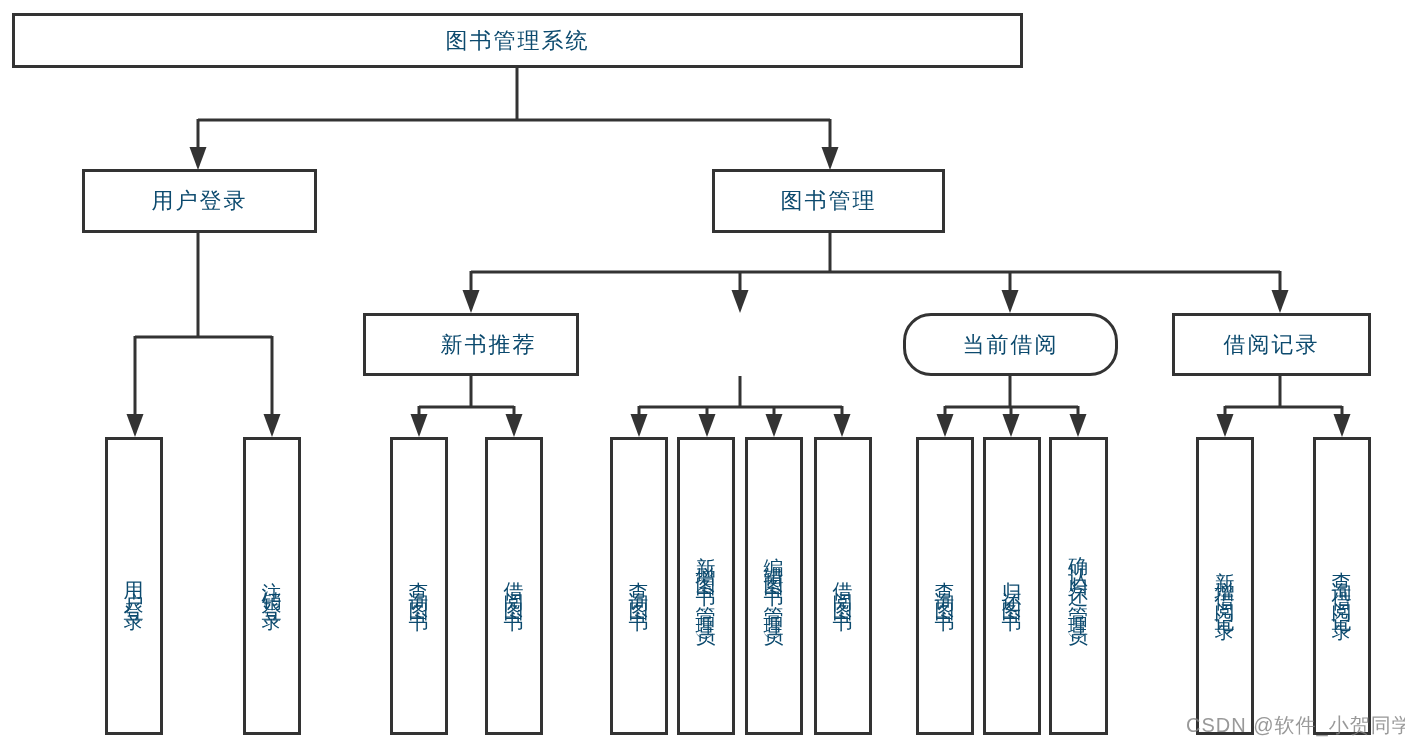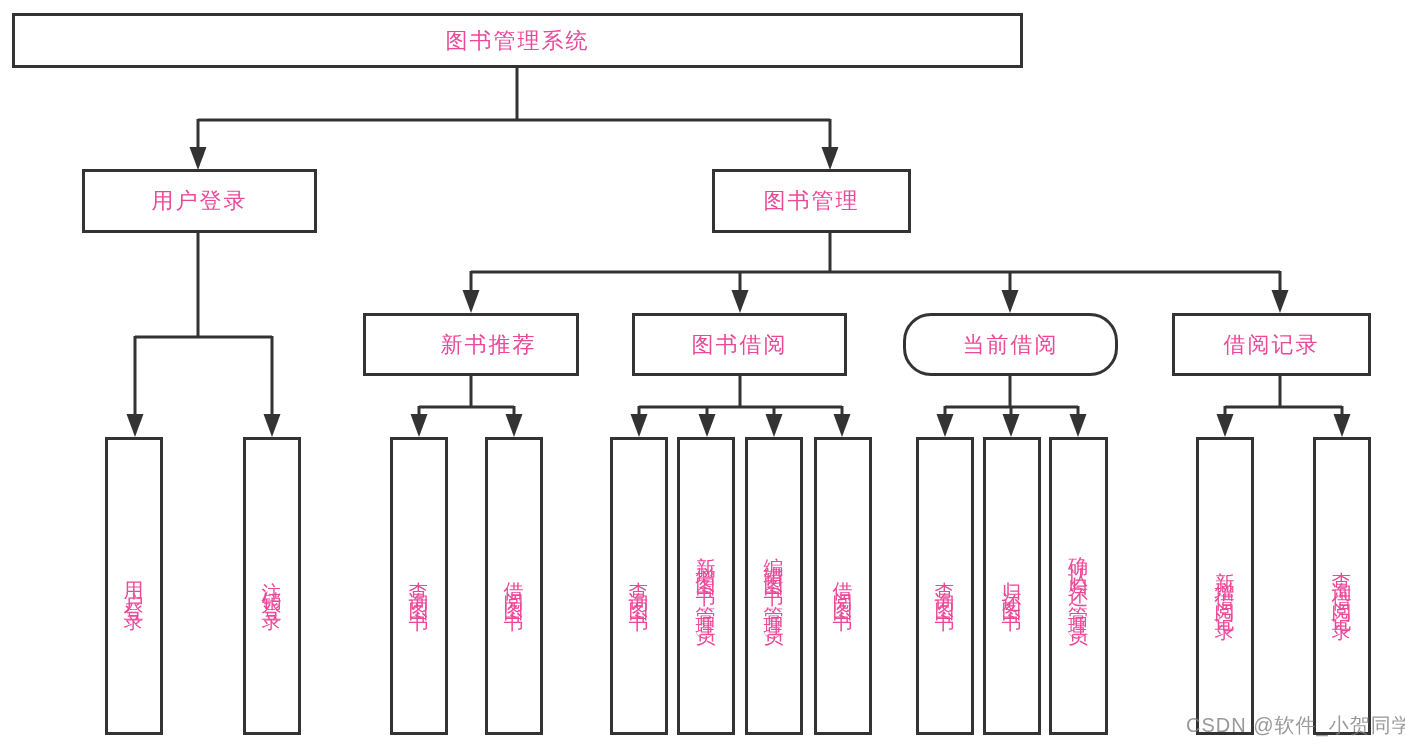--- a/index.html
+++ b/index.html
@@ -5,21 +5,21 @@
 <style>
   html,body{margin:0;padding:0;background:#ffffff;}
   .canvas{
     position:relative;width:1405px;height:747px;background:#ffffff;
     font-family:"Liberation Sans","DejaVu Sans",sans-serif;overflow:hidden;
   }
   .connectors{position:absolute;left:0;top:0;width:1405px;height:747px;}
   .box{
     position:absolute;box-sizing:border-box;background:#ffffff;
     border:3px solid #333333;display:flex;align-items:center;justify-content:center;
-    color:#ec4899;
+    color:#0c4a6e;
   }
   .h .lbl{font-size:22px;letter-spacing:2px;white-space:nowrap;}
   .v .lbl{
     writing-mode:vertical-rl;text-orientation:mixed;
     font-size:20px;letter-spacing:10px;line-height:1;white-space:nowrap;
   }
   .watermark{
     position:absolute;left:1186px;top:712px;font-size:20px;
     color:rgba(128,128,128,0.80);white-space:nowrap;letter-spacing:1px;
   }
@@ -98,29 +98,26 @@
     </g>
   </svg>
 
   <div class="box h" style="left:12px;top:13px;width:1011px;height:55px;">
     <span class="lbl">图书管理系统</span>
   </div>
 
   <div class="box h" style="left:82px;top:169px;width:235px;height:64px;">
     <span class="lbl">用户登录</span>
   </div>
-  <div class="box h" style="left:712px;top:169px;width:199px;height:64px;">
+  <div class="box h" style="left:712px;top:169px;width:233px;height:64px;">
     <span class="lbl">图书管理</span>
   </div>
 
   <div class="box h" style="left:363px;top:313px;width:216px;height:63px;padding-left:35px;">
     <span class="lbl">新书推荐</span>
-  </div>
-  <div class="box h" style="left:632px;top:313px;width:215px;height:63px;">
-    <span class="lbl">图书借阅</span>
   </div>
   <div class="box h" style="left:903px;top:313px;width:215px;height:63px;border-radius:28px;">
     <span class="lbl">当前借阅</span>
   </div>
   <div class="box h" style="left:1172px;top:313px;width:199px;height:63px;">
     <span class="lbl">借阅记录</span>
   </div>
 
   <div class="box v" style="left:105px;top:437px;width:58px;height:298px;">
     <span class="lbl">用户登录</span>

